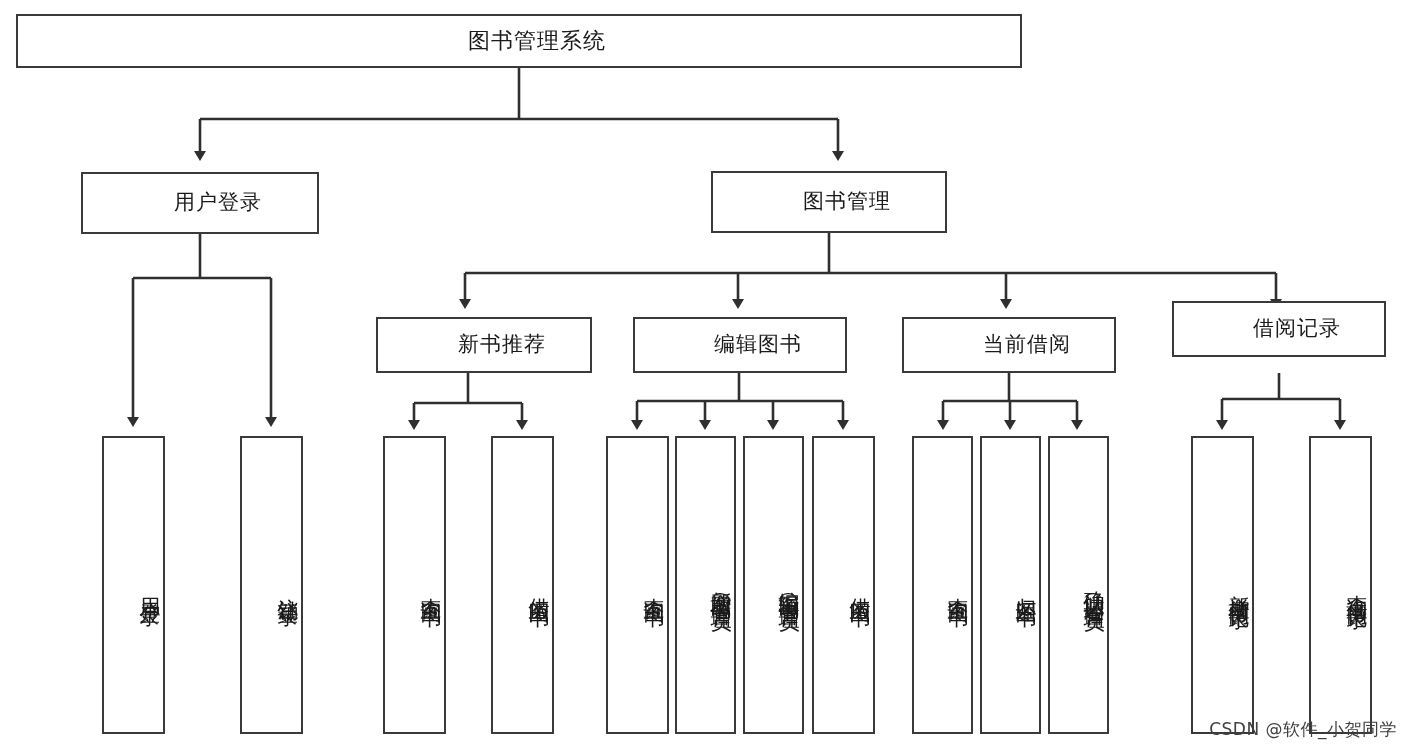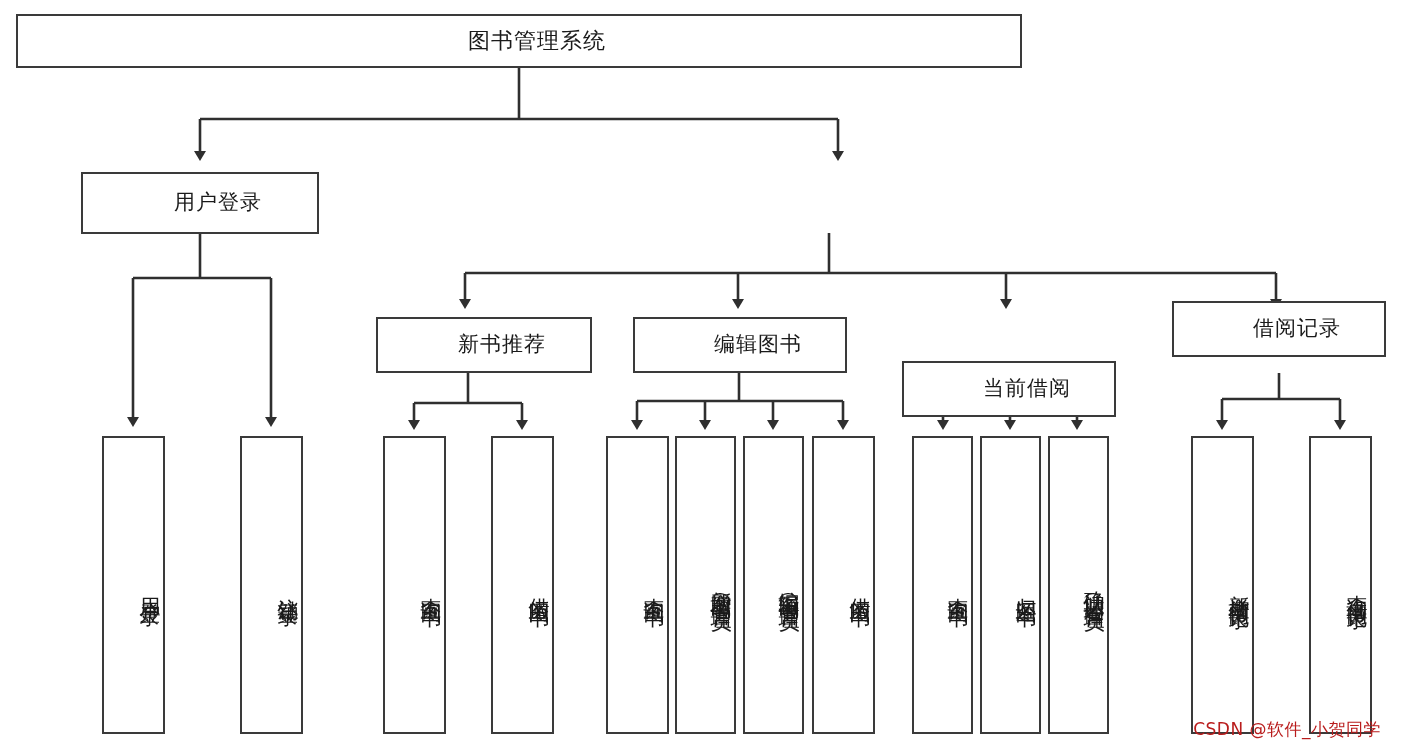--- a/index.html
+++ b/index.html
@@ -55,24 +55,24 @@
     align-items: flex-start;
     justify-content: center;
   }
   .leaf-label {
     writing-mode: vertical-rl;
     text-orientation: upright;
     white-space: nowrap;
   }
   .watermark {
     position: absolute;
-    right: 24px;
+    right: 8px;
     bottom: 6px;
     font-size: 17px;
-    color: #b91c1c;
+    color: #404040;
     letter-spacing: 0.5px;
     white-space: nowrap;
     user-select: none;
   }
 </style>
 </head>
 <body>
 
 <div id="canvas">
 
@@ -131,30 +131,33 @@
   </svg>
 
   <div class="node-box horiz root" style="left:16px; top:14px; width:1006px; height:54px;">
     <span>图书管理系统</span>
   </div>
 
   <div class="node-box horiz" style="left:81px; top:172px; width:238px; height:62px;">
     <span>用户登录</span>
   </div>
 
+  <div class="node-box horiz" style="left:711px; top:171px; width:236px; height:62px;">
+    <span>图书管理</span>
+  </div>
 
   <div class="node-box horiz" style="left:376px; top:317px; width:216px; height:56px;">
     <span>新书推荐</span>
   </div>
 
   <div class="node-box horiz" style="left:633px; top:317px; width:214px; height:56px;">
     <span>编辑图书</span>
   </div>
 
-  <div class="node-box horiz" style="left:902px; top:317px; width:214px; height:56px;margin-top:44px;">
+  <div class="node-box horiz" style="left:902px; top:317px; width:214px; height:56px;">
     <span>当前借阅</span>
   </div>
 
   <div class="node-box horiz" style="left:1172px; top:301px; width:214px; height:56px;">
     <span>借阅记录</span>
   </div>
 
   <div class="node-box leaf" style="left:102px; top:436px; width:63px; height:298px;">
     <span class="leaf-label">用户登录</span>
   </div>

